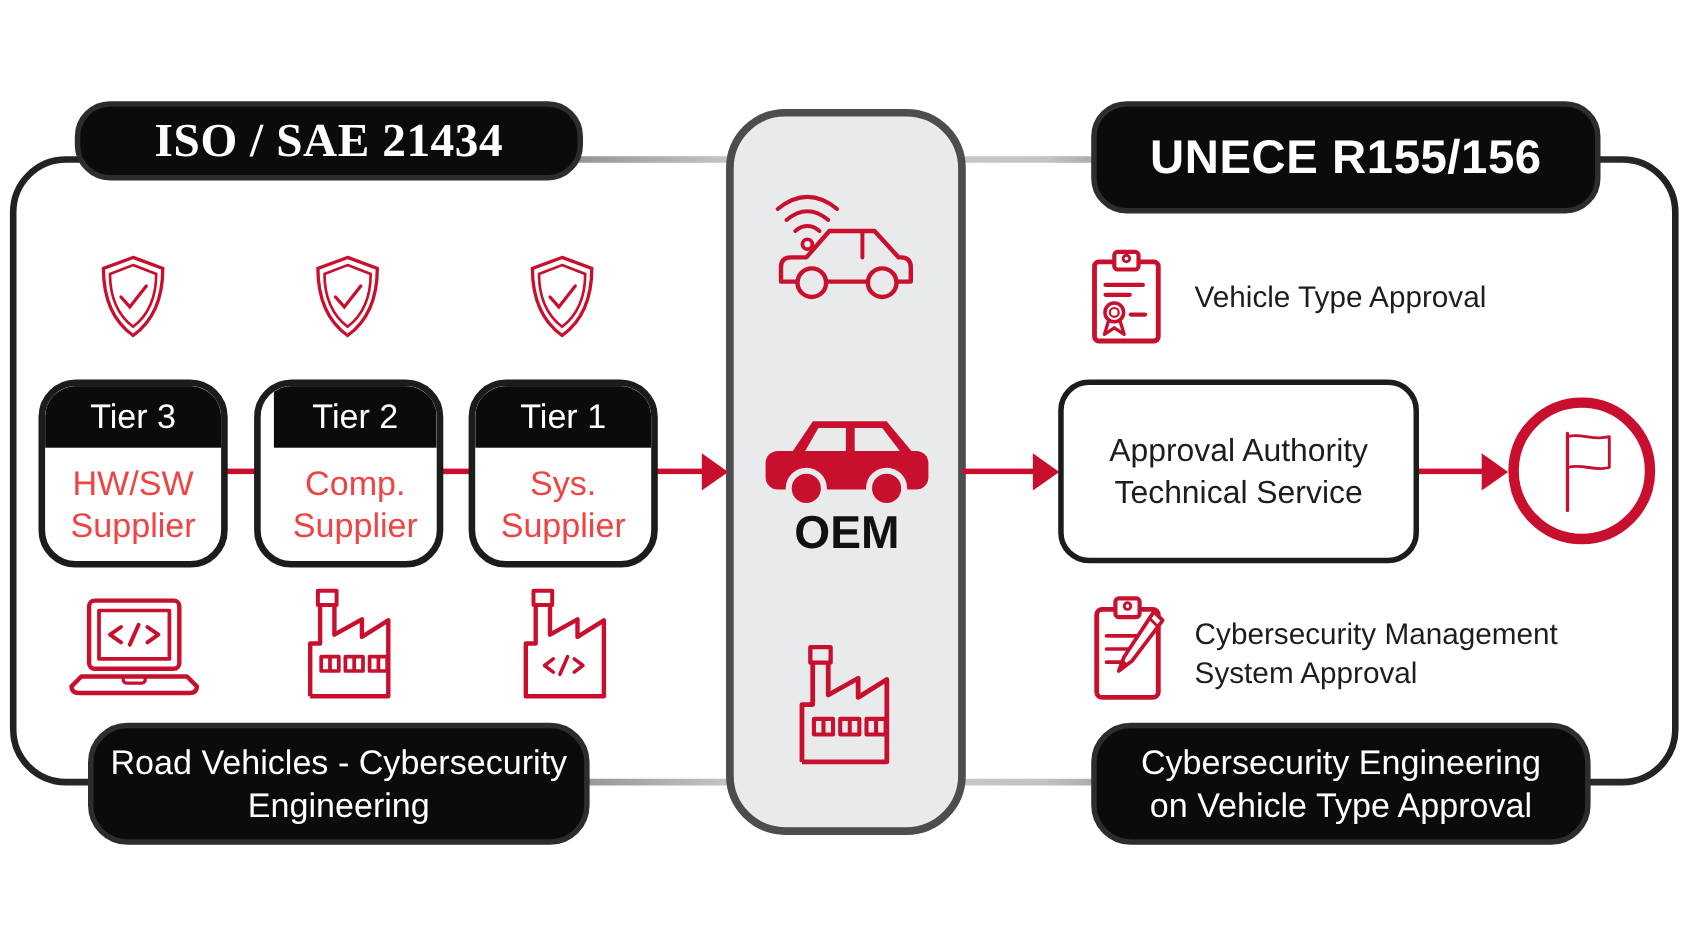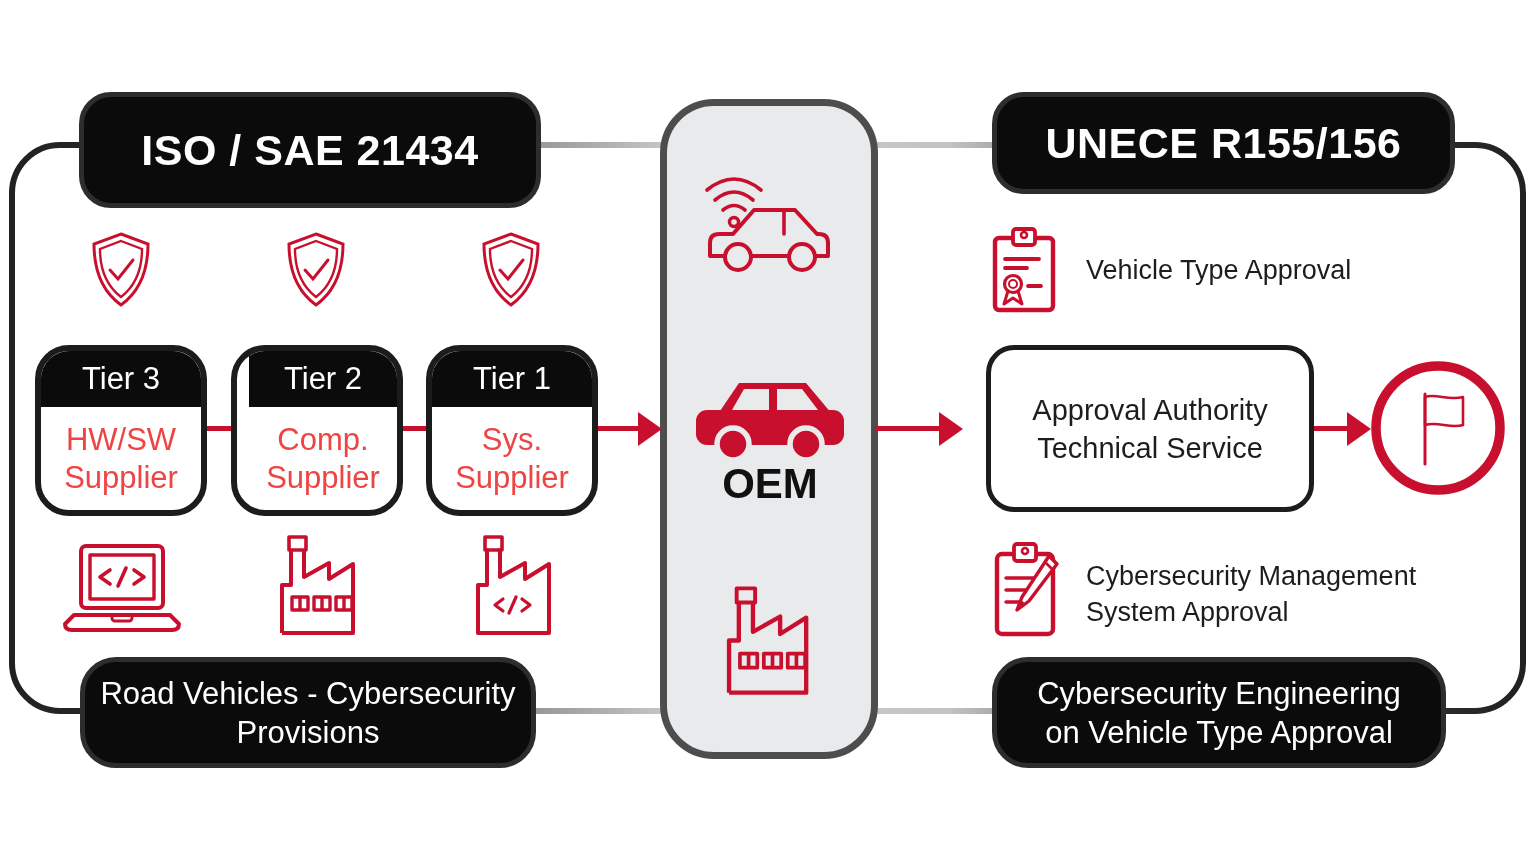--- a/index.html
+++ b/index.html
@@ -30,21 +30,21 @@
   .tier-head{background:#0b0b0b;color:#fff;height:56px;flex:0 0 56px;display:flex;align-items:center;justify-content:center;font-size:31px;}
   .tier-body{flex:1;display:flex;flex-direction:column;justify-content:center;color:#ef4444;font-size:31px;line-height:38px;text-align:center;}
   
   .conn{position:absolute;top:426px;height:5px;background:#c8102e;z-index:3;}
   .arrowhead{position:absolute;top:412px;width:0;height:0;border-top:17px solid transparent;border-bottom:17px solid transparent;border-left:24px solid #c8102e;z-index:3;}
   
   .white-box{
     position:absolute;left:962px;top:345px;width:328px;height:167px;background:#ffffff;
     border:5px solid #1c1c1c;border-radius:28px;box-sizing:border-box;z-index:4;
     display:flex;flex-direction:column;align-items:center;justify-content:center;
-    font-size:29px;line-height:38px;color:#1d1d1d;text-align:center;margin-left:24px;
+    font-size:29px;line-height:38px;color:#1d1d1d;text-align:center;
   }
   .side-label{position:absolute;color:#1d1d1d;font-size:27px;line-height:36px;z-index:4;}
   .oem-label{position:absolute;left:692px;top:460px;width:156px;text-align:center;font-size:42px;font-weight:700;color:#111;z-index:4;}
 </style>
 </head>
 <body>
 
 <div id="canvas">
 
   <svg class="abs" style="left:0;top:0;z-index:1" width="1536" height="858" viewBox="0 0 1536 858">
@@ -57,21 +57,21 @@
         <stop offset="62%" stop-color="#c3c3c3"></stop>
         <stop offset="78%" stop-color="#4a4a4a"></stop>
         <stop offset="100%" stop-color="#212121"></stop>
       </linearGradient>
     </defs>
     <rect x="12" y="145" width="1511" height="566" rx="48" fill="none" stroke="url(#frameGrad)" stroke-width="6"></rect>
   </svg>
 
   <div class="panel"></div>
 
-  <div class="pill title-pill" style="left:79px;top:92px;width:462px;height:116px;">
+  <div class="pill title-pill" style="left:68px;top:92px;width:462px;height:72px;font-family:Liberation Serif, serif;">
     <span>ISO / SAE 21434</span>
   </div>
 
   <svg class="abs" style="left:88px;top:231px;z-index:3" width="66" height="78" viewBox="0 0 66 78">
     <path d="M33 3 L60 13 C60 40 51 61 33 74 C15 61 6 40 6 13 Z" fill="none" stroke="#c8102e" stroke-width="3"></path>
     <path d="M33 10 L54 18 C54 40 46 56 33 66 C20 56 12 40 12 18 Z" fill="none" stroke="#c8102e" stroke-width="2.4"></path>
     <path d="M22 39 L30 48 L45 29" fill="none" stroke="#c8102e" stroke-width="3" stroke-linecap="round"></path>
   </svg>
   <svg class="abs" style="left:283px;top:231px;z-index:3" width="66" height="78" viewBox="0 0 66 78">
     <path d="M33 3 L60 13 C60 40 51 61 33 74 C15 61 6 40 6 13 Z" fill="none" stroke="#c8102e" stroke-width="3"></path>
@@ -142,21 +142,21 @@
       <path d="M12 100 L12 52 L21 52 L21 17 M34 17 L34 44 L59 30 L59 46 L83 31 L83 100 L12 100" stroke-width="4"></path>
       <path d="M37 66 L29 72 L37 78" stroke-width="3.2"></path>
       <path d="M43 80 L50 64" stroke-width="3.2"></path>
       <path d="M56 66 L64 72 L56 78" stroke-width="3.2"></path>
     </g>
   </svg>
 
   <div class="pill footer-pill" style="left:80px;top:657px;width:456px;height:111px;">
     <div>
       <div>Road Vehicles - Cybersecurity</div>
-      <div>Provisions</div>
+      <div>Engineering</div>
     </div>
   </div>
 
   <svg class="abs" style="left:696px;top:164px;z-index:3" width="140" height="110" viewBox="0 0 140 110">
     <g fill="none" stroke="#c8102e" stroke-linecap="round" stroke-linejoin="round">
       <path d="M11 26 Q38 4 65 26" stroke-width="3.6"></path>
       <path d="M19 36 Q38 20 57 36" stroke-width="3.6"></path>
       <path d="M27 46 Q38 37 49 46" stroke-width="3.6"></path>
       <circle cx="38" cy="58" r="4.5" stroke-width="3.4"></circle>
       <path d="M14 92 V79 Q14 70 23 70 H37 L58 46 H99 L121 70 H123 Q132 70 132 79 V92 Z" stroke-width="4"></path>

